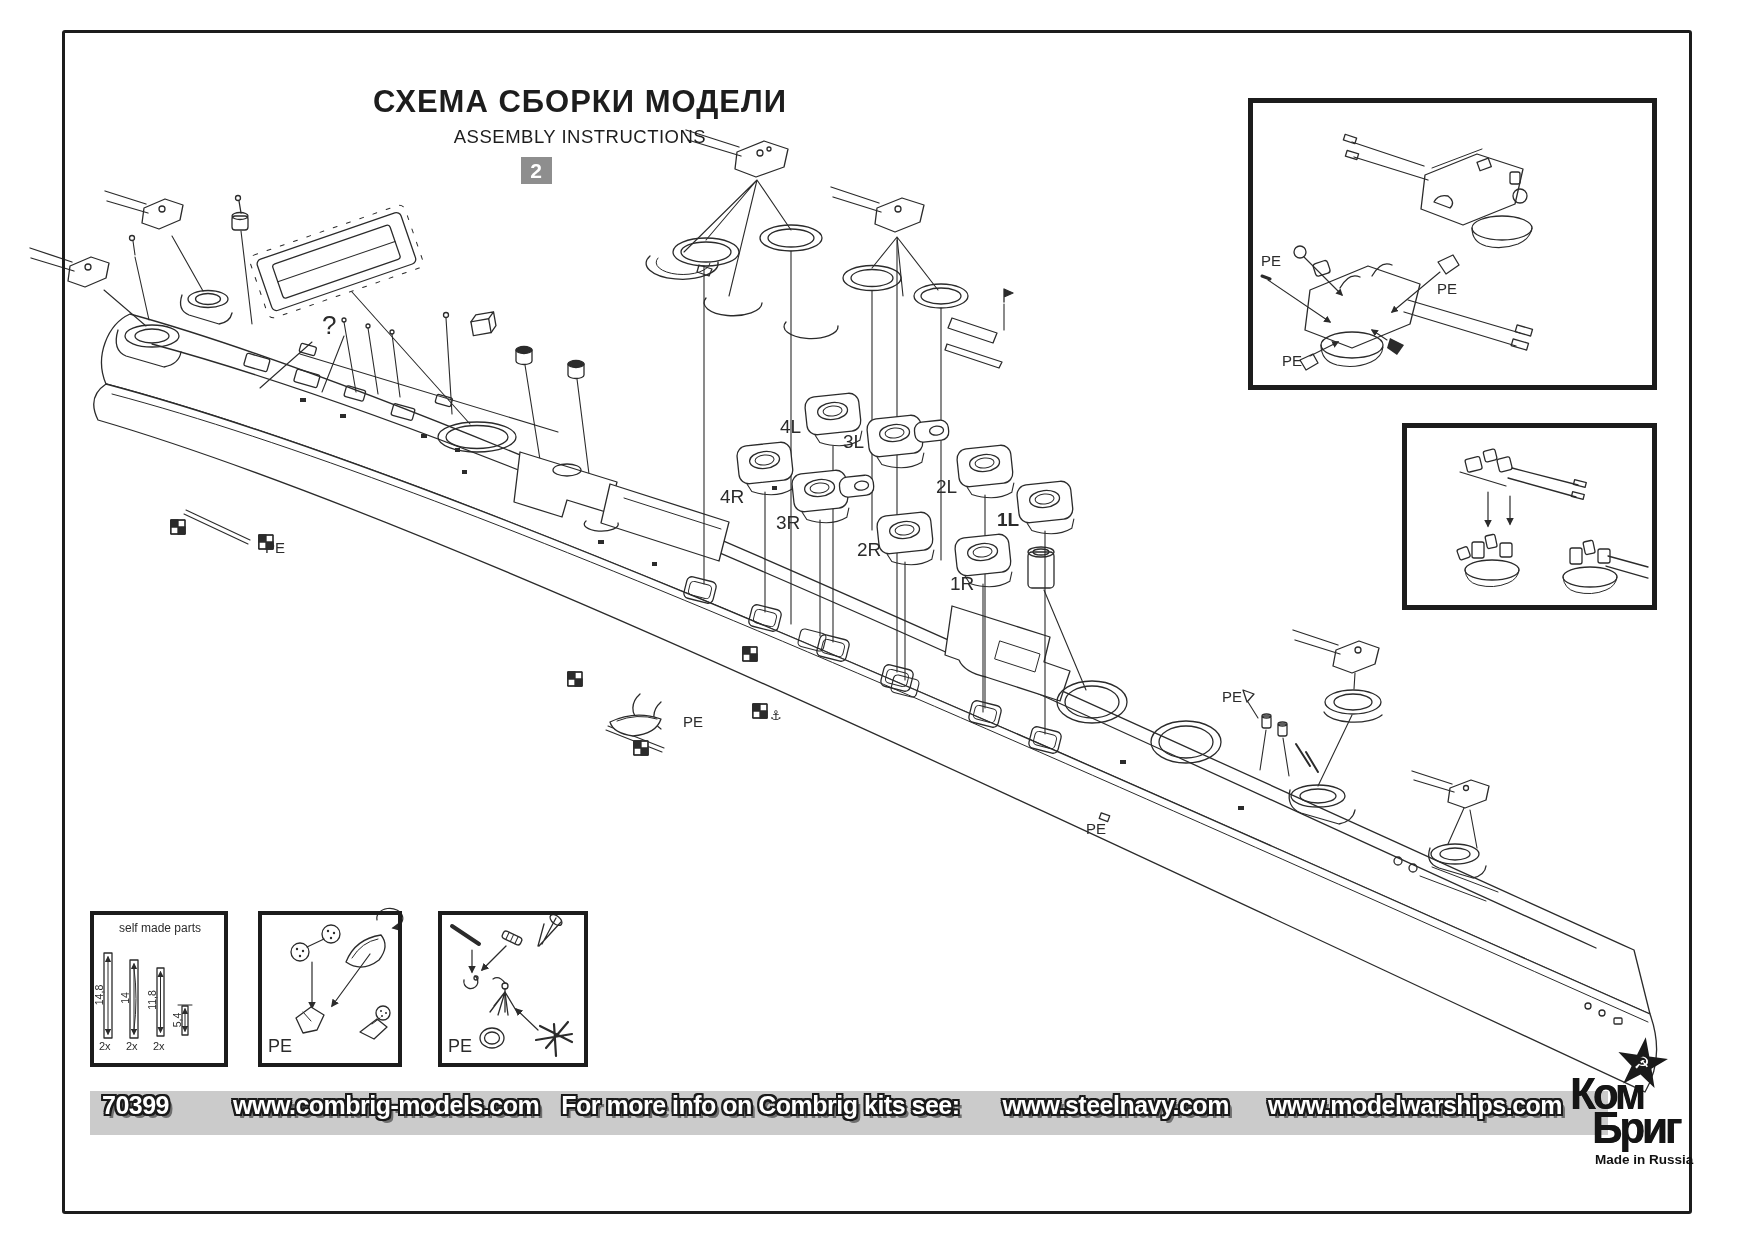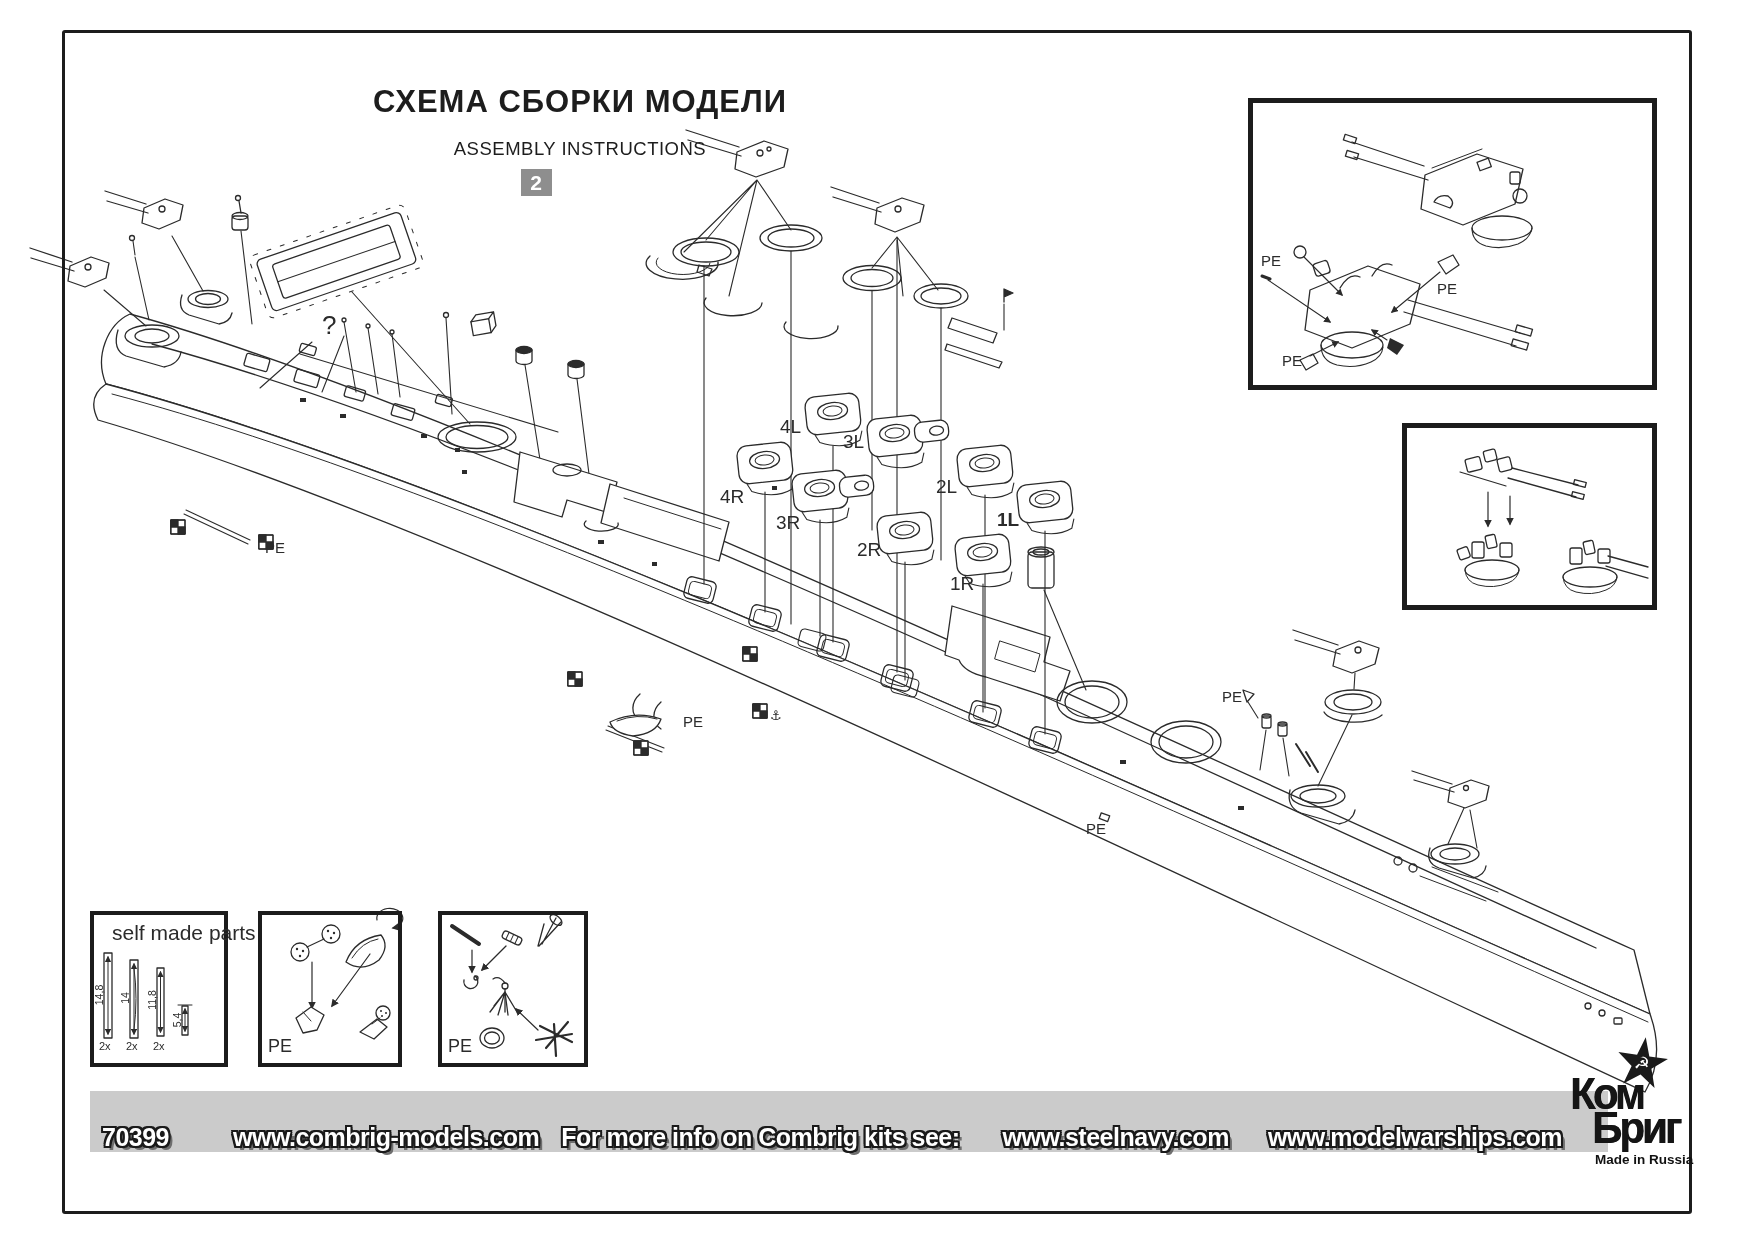--- a/index.html
+++ b/index.html
@@ -1,33 +1,33 @@
 <!DOCTYPE html>
 <html style="--line: #2b2b2b; --footer-bar: #cbcbcb; --badge-bg: #8e8e8e; --logo-black: #151515;"><head>
 <meta charset="utf-8">
 <style>
   html,body{margin:0;padding:0;background:#fff;}
   body{width:1754px;height:1240px;position:relative;font-family:"Liberation Sans",sans-serif;color:#2b2b2b;overflow:hidden;}
   .page-border{position:absolute;left:62px;top:30px;width:1624px;height:1178px;border:3px solid #1c1c1c;border-radius:3px;}
   #art{position:absolute;left:0;top:0;}
   .titleblock{position:absolute;left:360px;top:84px;width:440px;text-align:center;}
   .title-ru{font-size:31px;font-weight:bold;letter-spacing:1px;color:#1d1d1d;}
-  .title-en{font-size:18.5px;letter-spacing:.5px;color:#1d1d1d;margin-top:18px;}
+  .title-en{font-size:18.5px;letter-spacing:.5px;color:#1d1d1d;margin-top:6px;}
   .badge{display:inline-block;width:31px;height:27px;line-height:27px;background:var(--badge-bg,#8e8e8e);color:#fff;font-weight:bold;font-size:21px;text-align:center;margin-top:9px;margin-right:88px;}
   .lbl{position:absolute;white-space:nowrap;color:#2b2b2b;}
   .turret-lbl{font-size:19px;}
   .pe{font-size:15px;}
   .pe-big{font-size:18px;}
   .qmark{font-size:26px;}
   .box{position:absolute;border:4px solid #1c1c1c;box-sizing:border-box;background:transparent;}
   .inset{border-width:5px;}
-  .smp-title{font-size:21px;margin-left:12px;}
+  .smp-title{font-size:12px;}
   .dim{font-size:10.5px;width:40px;text-align:center;transform:rotate(-90deg);}
   .qty{font-size:11px;}
-  .footer-bar{position:absolute;left:90px;top:1091px;width:1518px;height:61px;background:var(--footer-bar,#cbcbcb);display:flex;align-items:flex-end;}
+  .footer-bar{position:absolute;left:90px;top:1091px;width:1518px;height:44px;background:var(--footer-bar,#cbcbcb);display:flex;align-items:flex-start;}
   .f-item{font-weight:bold;font-size:25px;color:#fff;letter-spacing:-.5px;white-space:nowrap;
     text-shadow:-2px -2px 0 #1a1a1a,2px -2px 0 #1a1a1a,-2px 2px 0 #1a1a1a,2px 2px 0 #1a1a1a,-2px 0 0 #1a1a1a,2px 0 0 #1a1a1a,0 -2px 0 #1a1a1a,0 2px 0 #1a1a1a,4px 4px 0 #6e6e6e;}
   .logo{position:absolute;left:1562px;top:1030px;width:134px;height:132px;}
   .brand{position:absolute;font-weight:bold;font-size:42px;letter-spacing:-3px;color:var(--logo-black,#151515);transform:scaleY(1.04);text-shadow:.6px 0 0 var(--logo-black,#151515);}
   .brand-top{left:8px;top:40px;}
   .brand-bottom{left:30px;top:74px;}
   .made-in{position:absolute;left:33px;top:122px;font-size:13.5px;font-weight:bold;color:#111;white-space:nowrap;}
   .star-wrap{position:absolute;left:52px;top:4px;width:56px;height:56px;}
 </style>
 </head>

